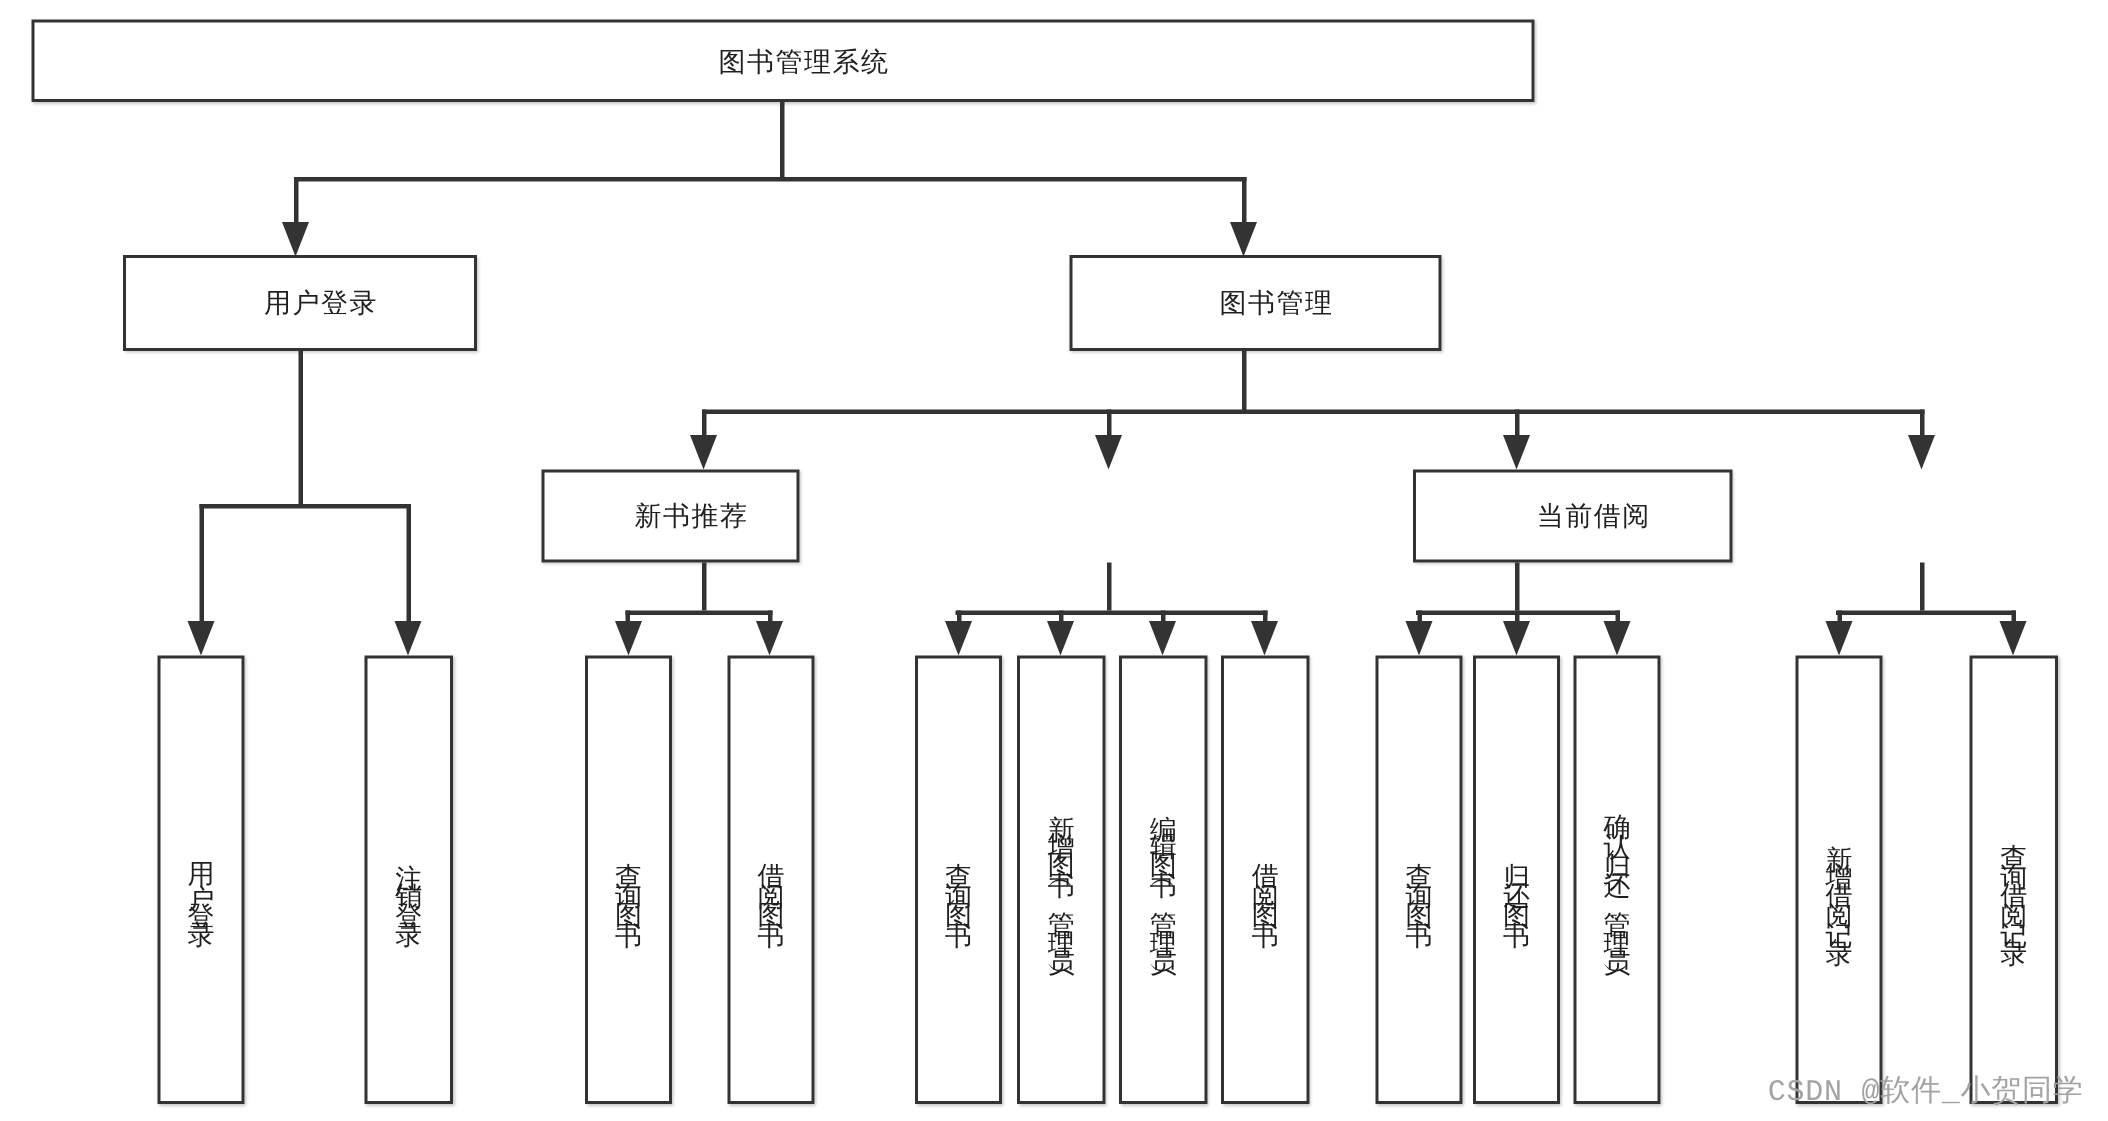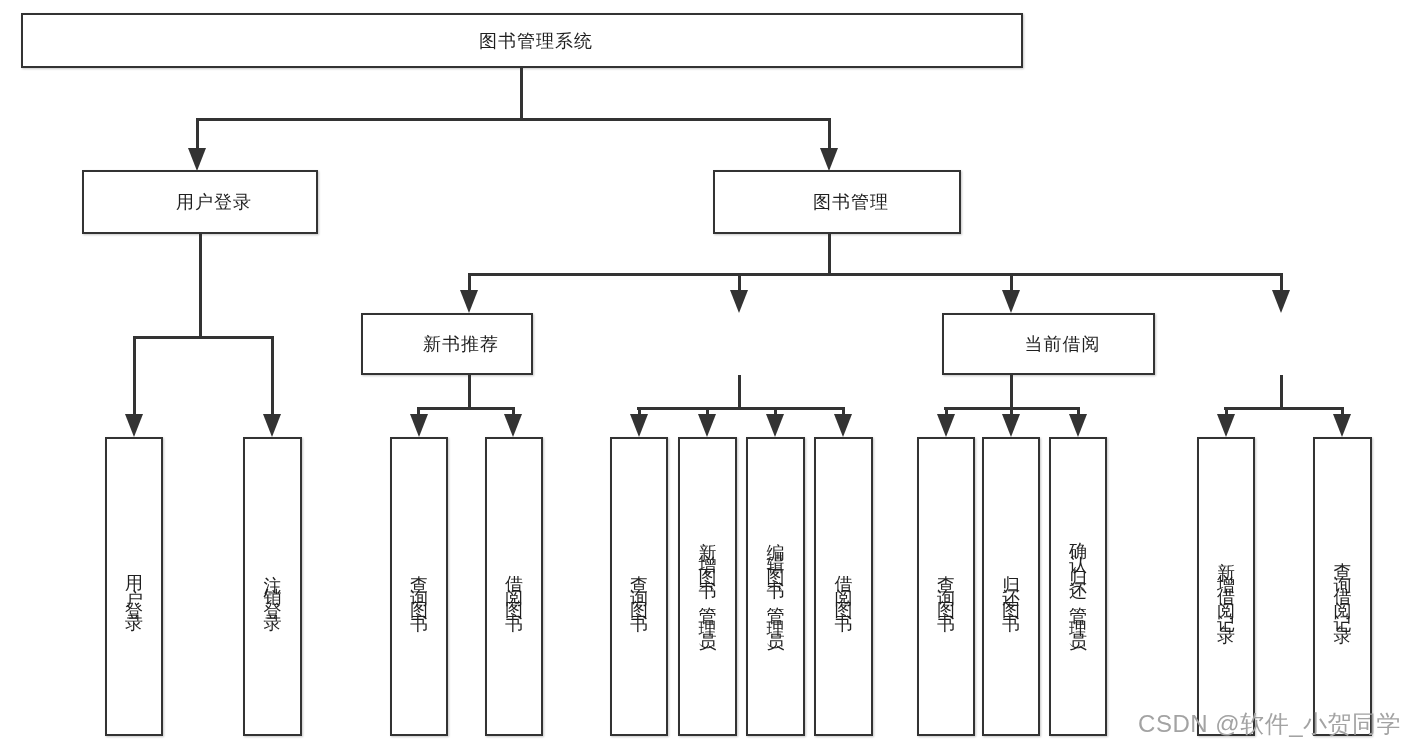--- a/index.html
+++ b/index.html
@@ -68,26 +68,27 @@
     position: absolute;
     width: 0;
     height: 0;
     border-left: 9px solid transparent;
     border-right: 9px solid transparent;
     border-top: 23px solid #333333;
   }
   
   .watermark {
     position: absolute;
-    right: 4px;
+    right: 16px;
     bottom: 7px;
-    font-size: 24px;
+    font-size: 20px;
     color: #a3a3a3;
     z-index: 10;
     letter-spacing: 0.5px;
+    font-family: Liberation Mono, monospace;
   }
 </style>
 </head>
 <body>
 
 <div class="canvas">
 
   <div class="box" style="left:21px; top:13px; width:1002px; height:55px;">图书管理系统</div>
 
   <div class="vl" style="left:520px; top:68px; height:50px;"></div>

